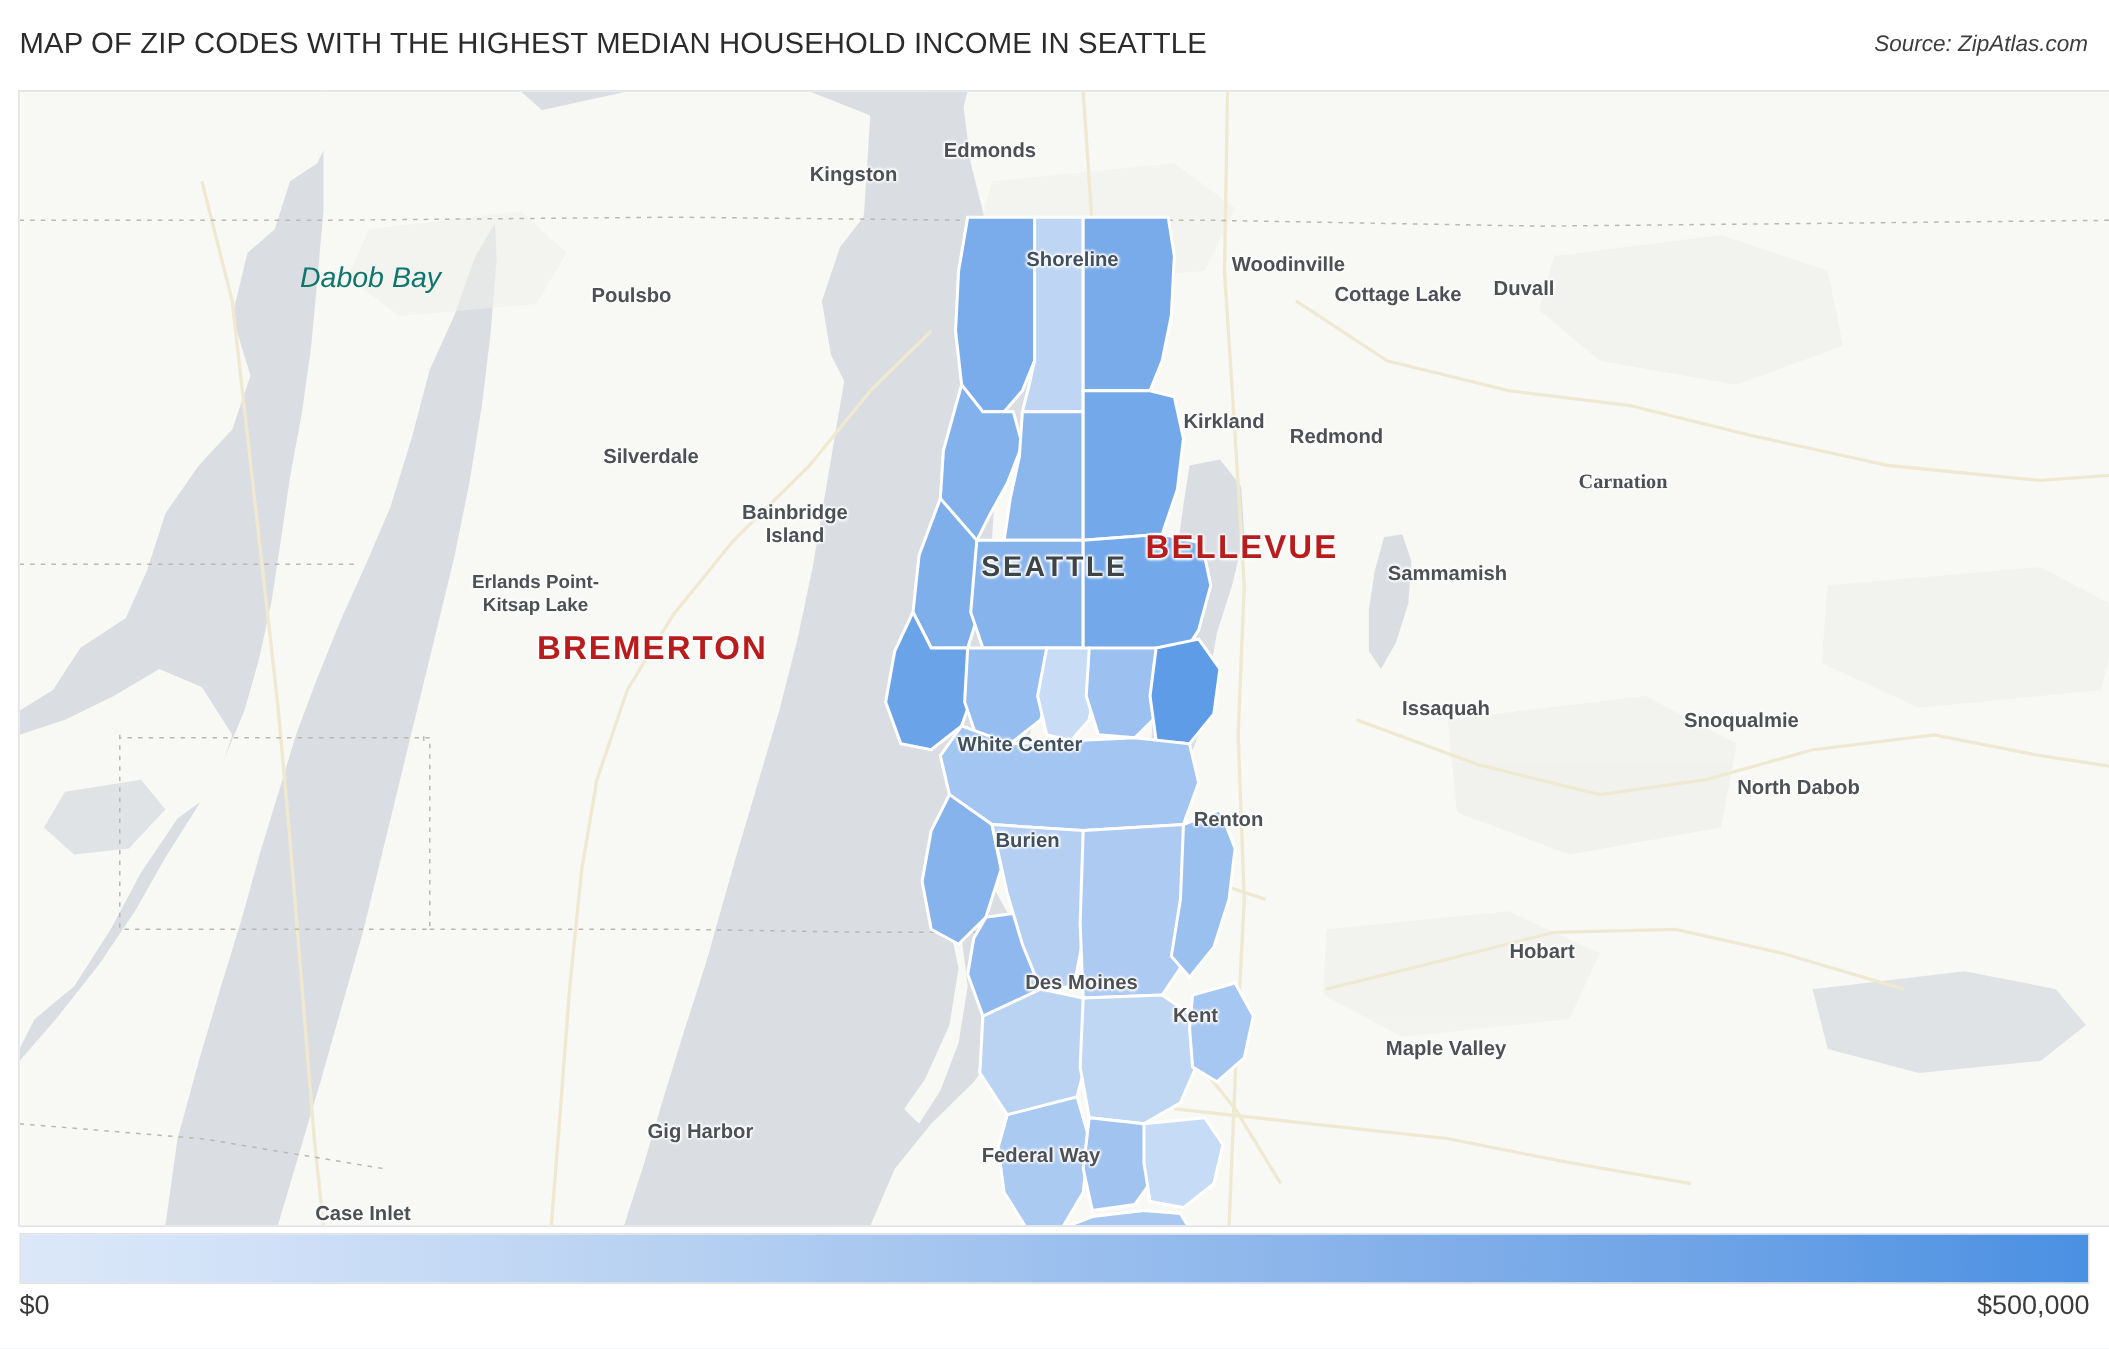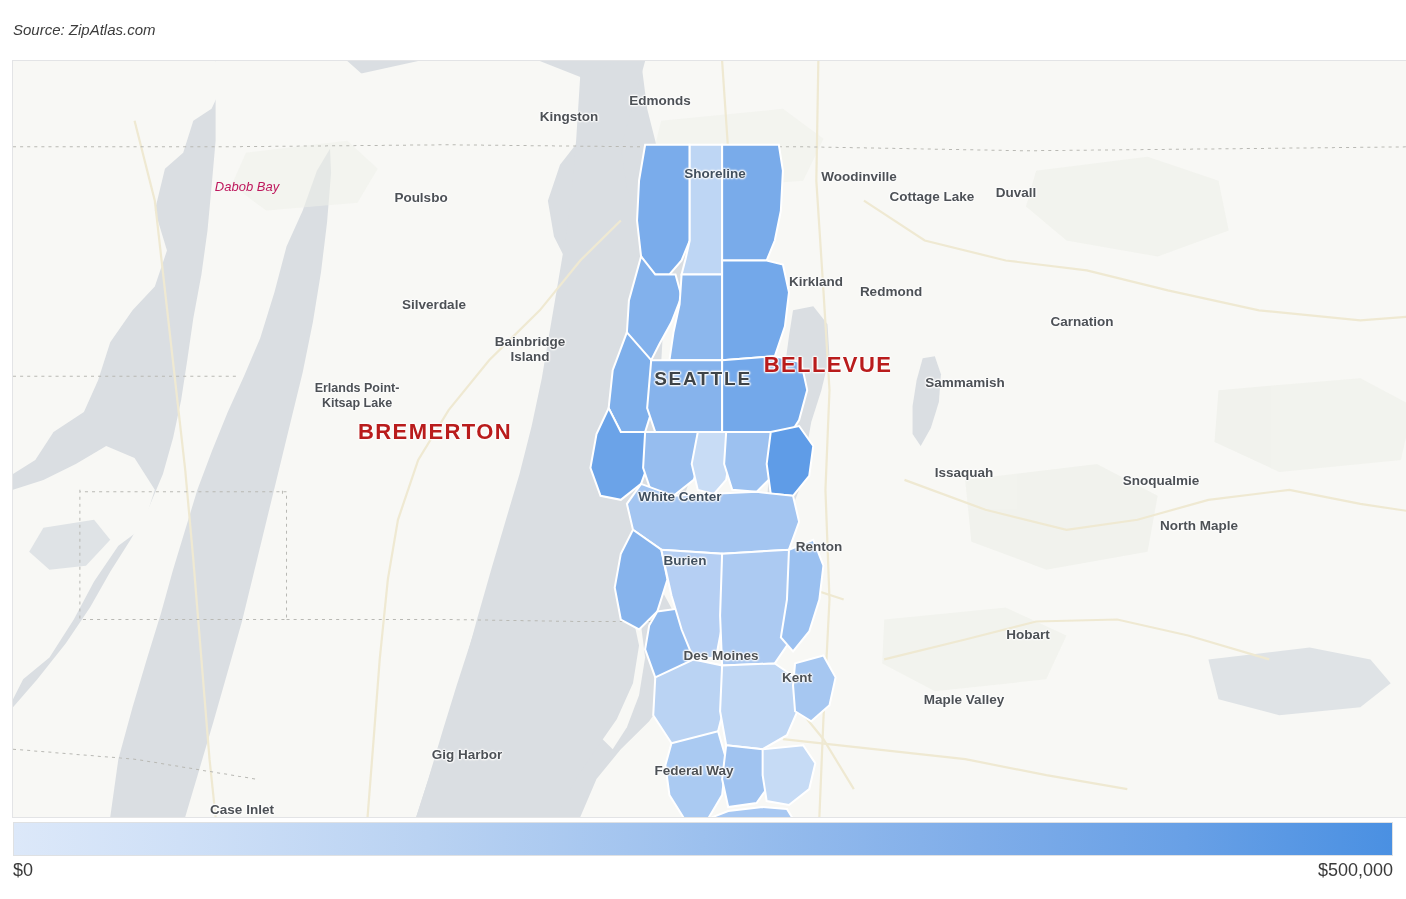--- a/index.html
+++ b/index.html
@@ -67,21 +67,21 @@
     pointer-events: none;
     text-shadow:
        0 0  2px #ffffff, 0 0 2px #ffffff,
        1px 0 2px #ffffff, -1px 0 2px #ffffff,
        0 1px 2px #ffffff, 0 -1px 2px #ffffff;
   }
   .lbl-city      { font-size: 13.5px; }
   .lbl-major     { font-size: 22px; letter-spacing: 1.4px; color: #b91c1c; text-align: right; }
   .lbl-seattle   { font-size: 19px;  letter-spacing: 1.8px; color: #3f4448; }
   .lbl-small     { font-size: 12.5px; }
-  .lbl-water     { font-size: 13px; font-style: italic; font-weight: normal; color: #be185d; text-shadow:none; }
+  .lbl-water     { font-size: 19px; font-style: italic; font-weight: normal; color: #0f766e; text-shadow:none; }
   .lbl-zip       { font-size: 13.5px; color: #41505f; }
   .lbl-two-line  { text-align: center; line-height: 15px; }
 
   
   .legend {
     position: absolute;
     left: 13px;
     top: 822px;
     width: 1380px;
     height: 34px;
@@ -97,20 +97,21 @@
     display: flex;
     justify-content: space-between;
     font-size: 18px;
     color: #3a3a3a;
   }
 </style>
 </head>
 <body>
 
 <div class="header">
+  <div class="page-title">MAP OF ZIP CODES WITH THE HIGHEST MEDIAN HOUSEHOLD INCOME IN SEATTLE</div>
   <div class="source">Source: ZipAtlas.com</div>
 </div>
 
 <div class="map-panel">
   <svg class="map-svg" viewBox="0 0 1382 758" preserveAspectRatio="none">
     <defs>
       <clipPath id="panelClip">
           <rect x="0" y="0" width="1382" height="758"></rect>
         </clipPath>
     </defs>
@@ -237,31 +238,31 @@
       <div class="map-label lbl-city" style="left: 556px; top: 55px;">Kingston</div>
       <div class="map-label lbl-city" style="left: 846px; top: 115px;">Woodinville</div>
       <div class="map-label lbl-city" style="left: 919px; top: 135px;">Cottage Lake</div>
       <div class="map-label lbl-city" style="left: 1003px; top: 131px;">Duvall</div>
       <div class="map-label lbl-zip" style="left: 702px; top: 112px;">Shoreline</div>
       <div class="map-label lbl-city" style="left: 408px; top: 136px;">Poulsbo</div>
       <div class="map-label lbl-water" style="left: 234px; top: 125px;">Dabob Bay</div>
       <div class="map-label lbl-city" style="left: 803px; top: 220px;">Kirkland</div>
       <div class="map-label lbl-city" style="left: 878px; top: 230px;">Redmond</div>
       <div class="map-label lbl-city" style="left: 375px; top: 243px; margin-left: 46px;">Silverdale</div>
-      <div class="map-label lbl-city" style="left: 1069px; top: 260px;">Carnation</div>
+      <div class="map-label lbl-city" style="left: 1069px; top: 260px; font-family: Liberation Serif, serif;">Carnation</div>
       <div class="map-label lbl-city lbl-two-line" style="left: 517px; top: 288px;">Bainbridge<br>Island</div>
       <div class="map-label lbl-major" style="left: 815px; top: 304px;">BELLEVUE</div>
       <div class="map-label lbl-seattle" style="left: 690px; top: 318px;">SEATTLE</div>
       <div class="map-label lbl-city" style="left: 952px; top: 321px;">Sammamish</div>
       <div class="map-label lbl-small lbl-two-line" style="left: 344px; top: 335px;">Erlands Point-<br>Kitsap Lake</div>
       <div class="map-label lbl-major" style="left: 422px; top: 371px;">BREMERTON</div>
       <div class="map-label lbl-city" style="left: 951px; top: 411px;">Issaquah</div>
       <div class="map-label lbl-city" style="left: 1148px; top: 419px;">Snoqualmie</div>
       <div class="map-label lbl-zip" style="left: 667px; top: 435px;">White Center</div>
-      <div class="map-label lbl-city" style="left: 1186px; top: 464px;">North Maple</div>
+      <div class="map-label lbl-city" style="left: 1186px; top: 464px;">North Dabob</div>
       <div class="map-label lbl-city" style="left: 806px; top: 485px;">Renton</div>
       <div class="map-label lbl-zip" style="left: 672px; top: 499px;">Burien</div>
       <div class="map-label lbl-city" style="left: 1015px; top: 573px; text-align: right;">Hobart</div>
       <div class="map-label lbl-city" style="left: 708px; top: 594px;">Des Moines</div>
       <div class="map-label lbl-city" style="left: 784px; top: 616px;">Kent</div>
       <div class="map-label lbl-city" style="left: 951px; top: 638px;">Maple Valley</div>
       <div class="map-label lbl-city" style="left: 454px; top: 693px;">Gig Harbor</div>
       <div class="map-label lbl-city" style="left: 681px; top: 709px;">Federal Way</div>
       <div class="map-label lbl-city" style="left: 229px; top: 748px;">Case Inlet</div>
     </div>

